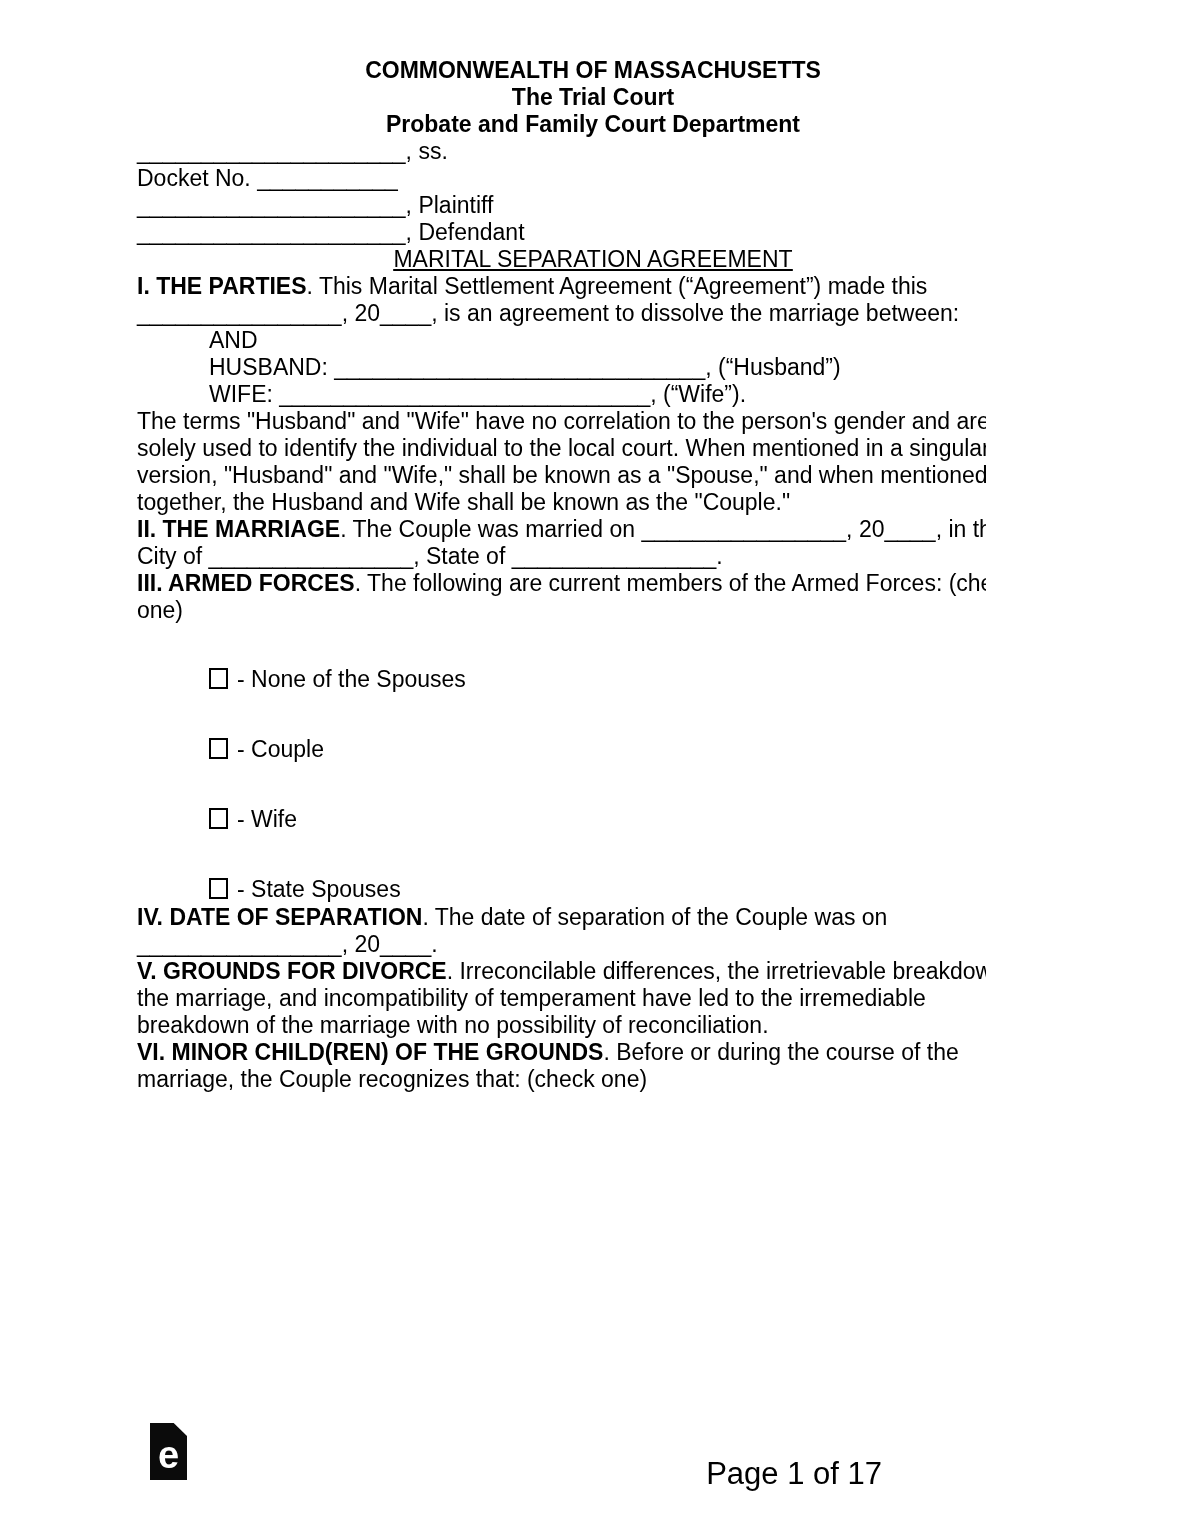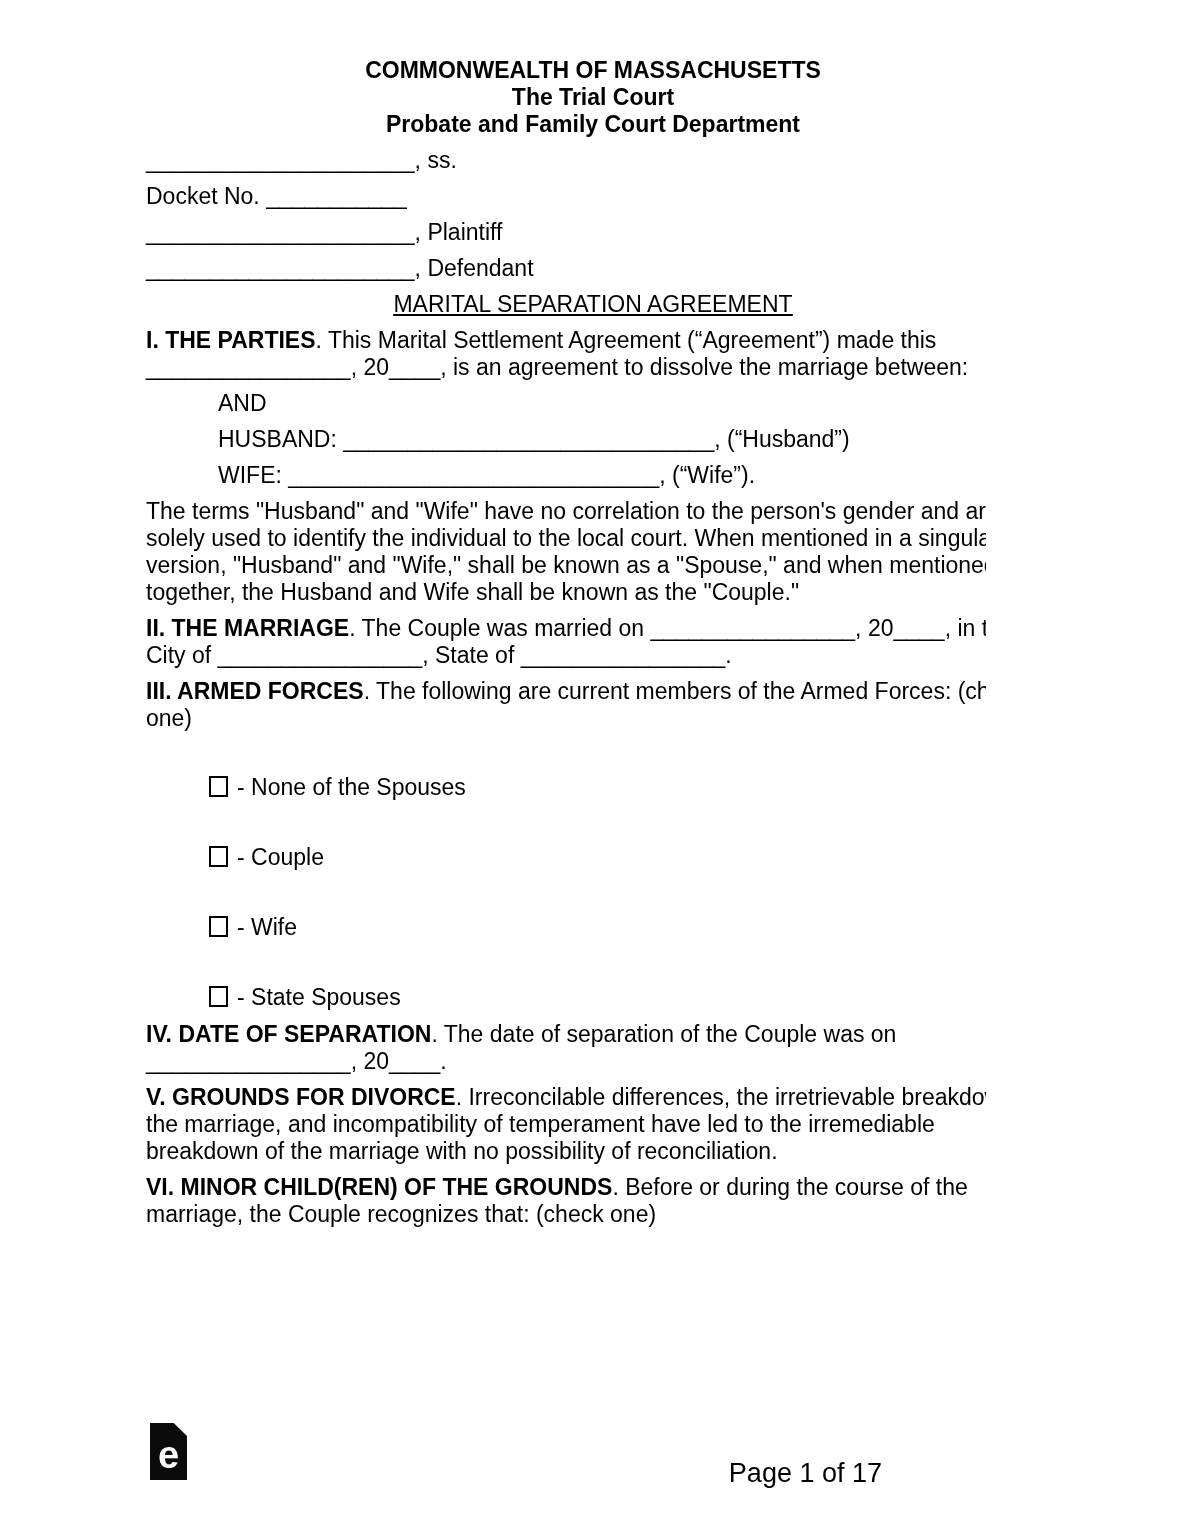--- a/index.html
+++ b/index.html
@@ -8,21 +8,21 @@
     width:986px;
     height:1536px;
     background:#ffffff;
     color:#000000;
     font-family:"Liberation Sans", sans-serif;
     font-size:23px;
     line-height:27px;
     overflow:hidden;
   }
   .content{position:absolute;left:137px;top:0;width:912px;}
-  .content p, .content div.block{margin:9px;white-space:pre-wrap;}
+  .content p, .content div.block{margin:0;white-space:pre-wrap;}
   .hdr{text-align:center;font-weight:bold;padding-top:57px;}
   .county{margin-top:31px;}
   .docket{margin-top:25px;}
   .plaintiff{margin-top:27px;}
   .defendant{margin-top:28px;}
   .doc-title{margin-top:51px;text-align:center;text-decoration:underline;}
   .doc-title span{text-decoration:underline;}
   .sec-parties{margin-top:54px;}
   .party-line{margin-top:27px;padding-left:72px;}
   .terms{margin-top:28px;}
@@ -50,21 +50,21 @@
     position:absolute;top:0;right:0;width:13px;height:14px;
     background:#0b0b0b;
     clip-path:polygon(0 18%, 82% 100%, 0 100%);
   }
   .logo-letter{
     position:absolute;left:0;top:0;right:0;bottom:0;
     display:flex;align-items:center;justify-content:center;
     color:#ffffff;font-size:38px;font-weight:bold;line-height:1;
     padding-top:6px;box-sizing:border-box;
   }
-  .page-num{position:absolute;top:1460px;right:104px;font-size:27px;}
+  .page-num{position:absolute;top:1460px;right:104px;font-size:31px;}
 </style>
 </head>
 <body>
 
 <div class="page">
   <div class="content">
 
     <div class="hdr">
       <div>COMMONWEALTH OF MASSACHUSETTS</div>
       <div>The Trial Court</div>

